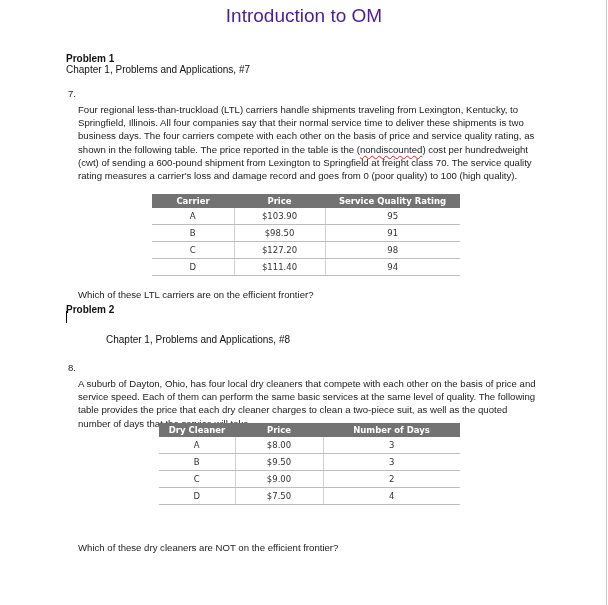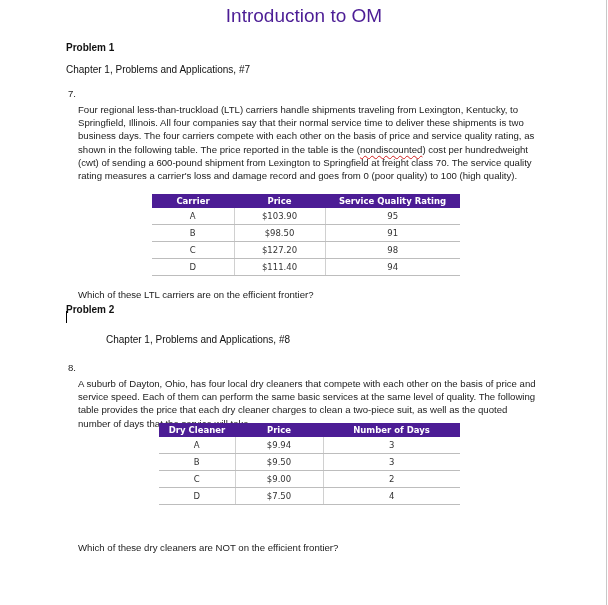--- a/index.html
+++ b/index.html
@@ -10,32 +10,32 @@
   .h { position: absolute; left: 66px; font-family: "Liberation Sans", sans-serif; font-size: 10px; font-weight: bold; color: #111; }
   .sub { position: absolute; left: 66px; font-family: "Liberation Sans", sans-serif; font-size: 10px; color: #111; }
   .para { position: absolute; left: 68px; width: 470px; font-family: "Liberation Sans", sans-serif;
     font-size: 9.6px; line-height: 13.2px; color: #222; }
   .para .num { position: absolute; left: 0; top: 0; }
   .para .body { margin-left: 10px; display: block; margin-top: 16px; }
   .spell { text-decoration: underline wavy #d02020; text-decoration-thickness: 1px; text-underline-offset: 2px; }
   .q { position: absolute; left: 78px; font-family: "Liberation Sans", sans-serif; font-size: 9.6px; color: #222; }
   .cursor { position: absolute; left: 66px; width: 1px; height: 12px; background: #000; }
   table { position: absolute; border-collapse: collapse; font-family: "DejaVu Sans", sans-serif; font-size: 8.5px; color: #333; }
-  th { background: #4c1d95; color: #ffffff; font-weight: bold; height: 14px; padding: 0; font-size: 8.5px; }
+  th { background: #737373; color: #ffffff; font-weight: bold; height: 14px; padding: 0; font-size: 8.5px; }
   td { height: 16px; padding: 0; text-align: center; border-bottom: 1px solid #bdbdbd; }
   td + td { border-left: 1px solid #d0d0d0; }
 </style>
 </head>
 <body>
 
 <div class="page-edge"></div>
 
 <div class="title">Introduction to OM</div>
 
-<div class="h" style="top:42px;">Problem 1</div>
+<div class="h" style="top:53px;">Problem 1</div>
 <div class="sub" style="top:64px;">Chapter 1, Problems and Applications, #7</div>
 
 <div class="para" style="top:87px;">
   <span class="num">7.</span>
   <span class="body"><span>Four regional less-than-truckload (LTL) carriers handle shipments traveling from Lexington, Kentucky, to Springfield, Illinois. All four companies say that their normal service time to deliver these shipments is two business days. The four carriers compete with each other on the basis of price and service quality rating, as shown in the following table. The price reported in the table is the (</span><span class="spell">nondiscounted</span><span>) cost per hundredweight (cwt) of sending a 600-pound shipment from Lexington to Springfield at freight class 70. The service quality rating measures a carrier's loss and damage record and goes from 0 (poor quality) to 100 (high quality).</span></span>
 </div>
 
 <table style="top:194px; left:152px; width:308px;">
   <colgroup>
       <col style="width:82px">
@@ -93,21 +93,21 @@
   <thead>
     <tr>
       <th>Dry Cleaner</th>
       <th>Price</th>
       <th>Number of Days</th>
     </tr>
   </thead>
   <tbody>
     <tr>
       <td>A</td>
-      <td>$9.94</td>
+      <td>$8.00</td>
       <td>3</td>
     </tr>
     <tr>
       <td>B</td>
       <td>$9.50</td>
       <td>3</td>
     </tr>
     <tr>
       <td>C</td>
       <td>$9.00</td>

